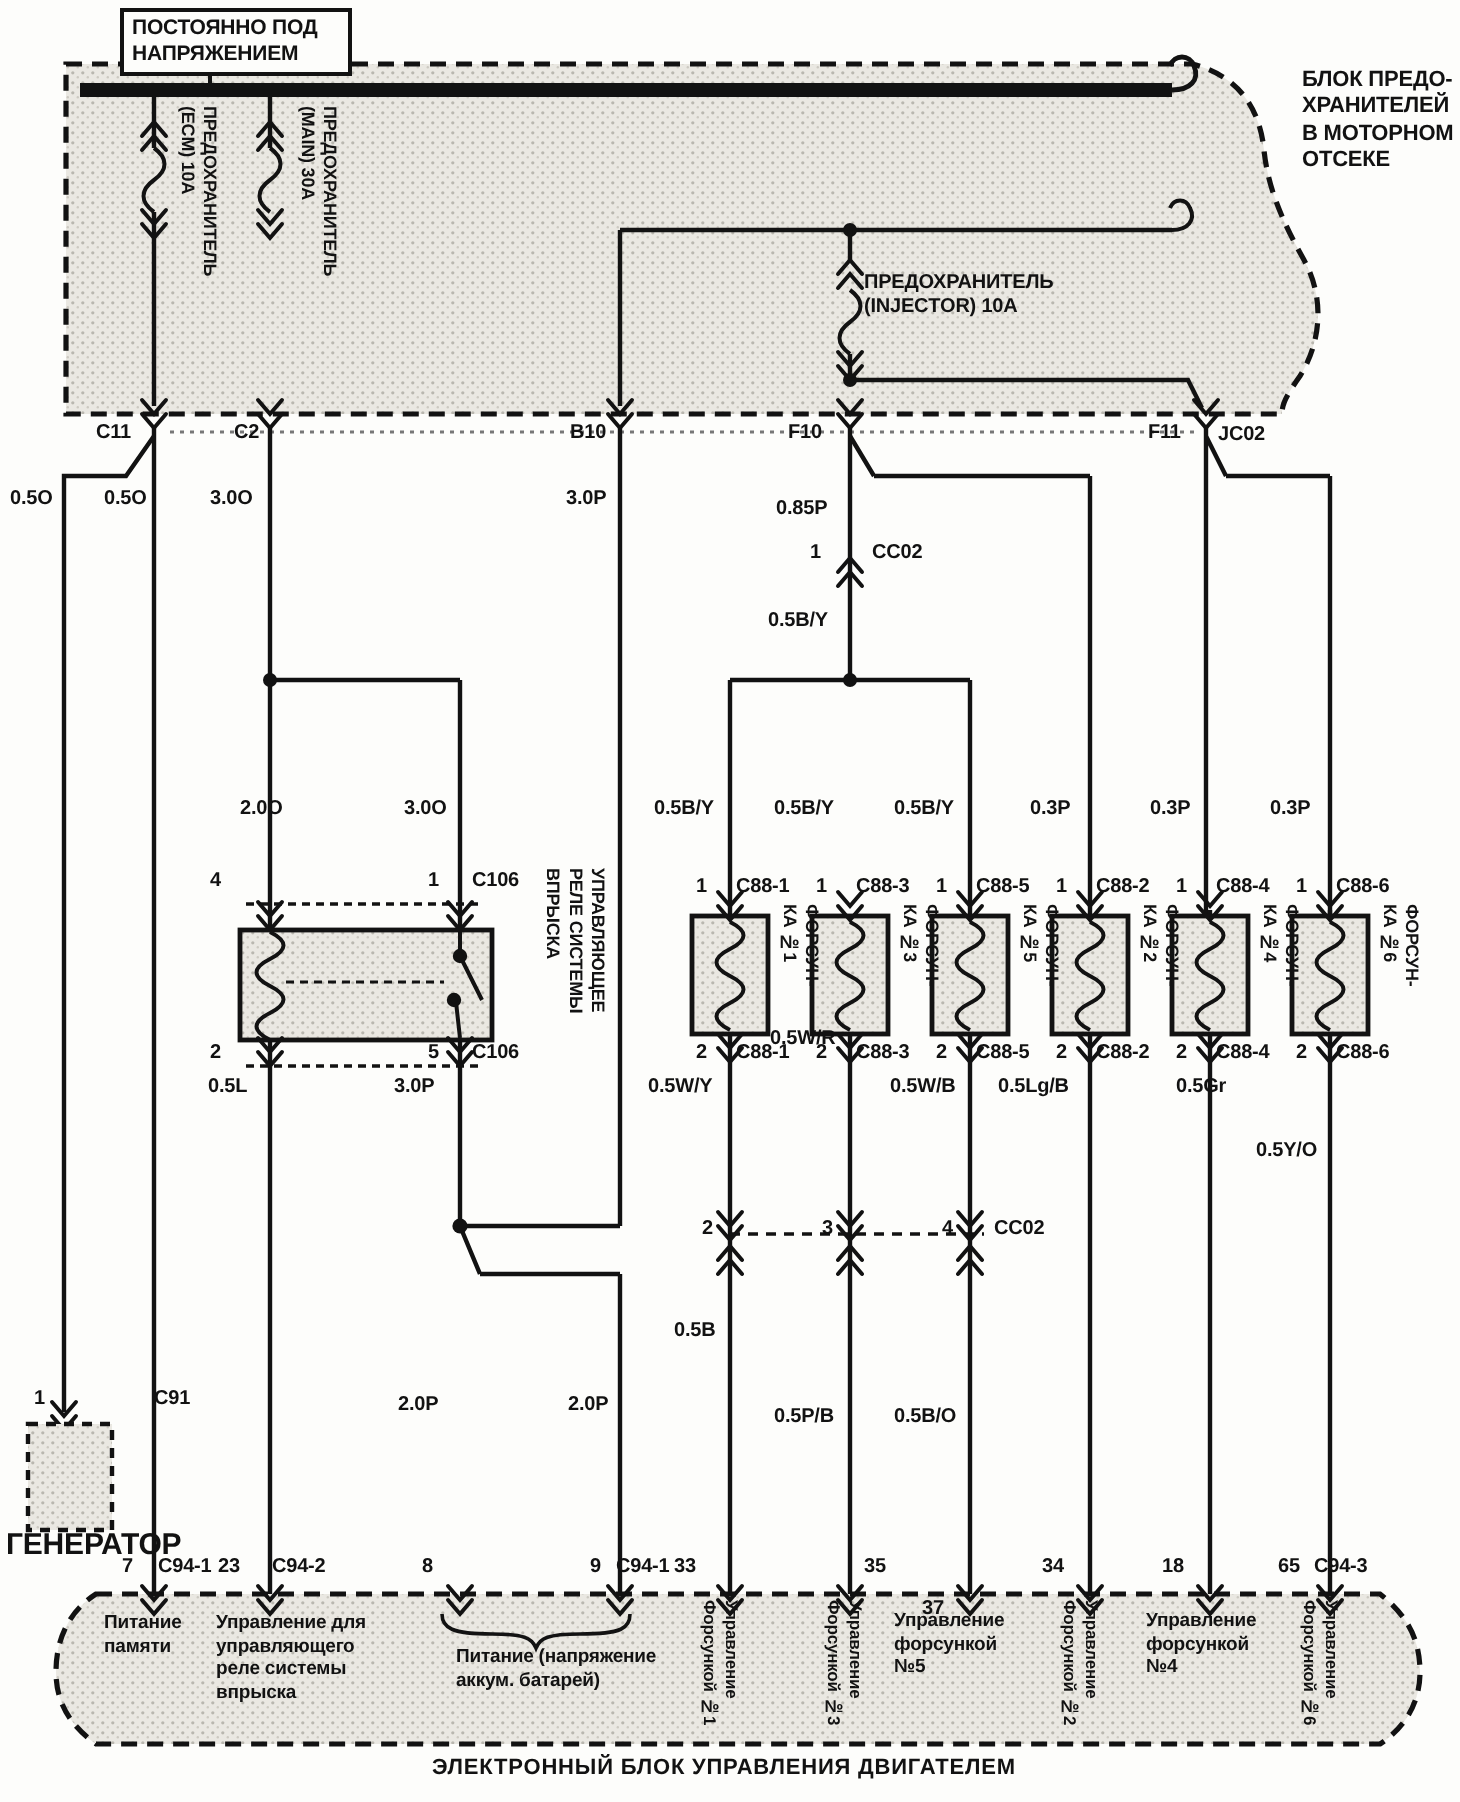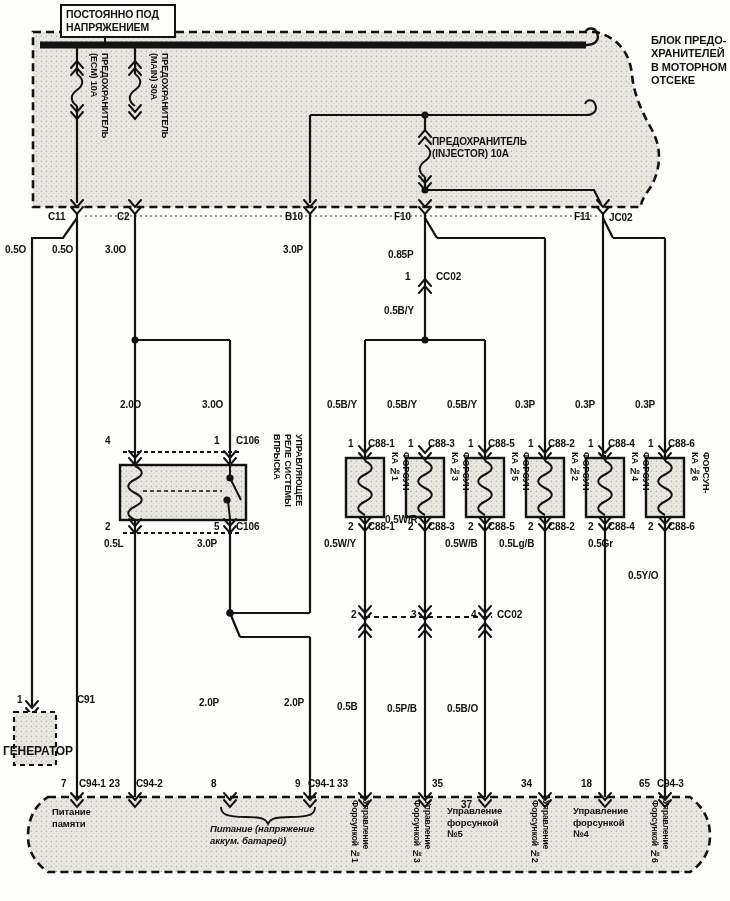--- a/index.html
+++ b/index.html
@@ -293,56 +293,61 @@
 <span class="lbl" style="left:568px;top:538px;margin-left:20px;">0.5Gr</span>
 <span class="lbl" style="left:628px;top:538px;margin-top:32px;">0.5Y/O</span>
 
 <span class="lbl" style="left:351px;top:609px;">2</span>
 <span class="lbl" style="left:411px;top:609px;">3</span>
 <span class="lbl" style="left:471px;top:609px;">4</span>
 <span class="lbl" style="left:497px;top:609px;">CC02</span>
 
 <span class="lbl" style="left:199px;top:697px;">2.0P</span>
 <span class="lbl" style="left:284px;top:697px;">2.0P</span>
-<span class="lbl" style="left:337px;top:701px;">0.5B</span>
+<span class="lbl" style="left:337px;top:660px;">0.5B</span>
 <span class="lbl" style="left:387px;top:703px;">0.5P/B</span>
 <span class="lbl" style="left:447px;top:703px;">0.5B/O</span>
 
 <span class="lbl" style="left:17px;top:694px;">1</span>
 <span class="lbl" style="left:37px;top:694px;margin-left:40px;">C91</span>
-<span class="lbl" style="left:3px;top:744px;font-size:12px;">ГЕНЕРАТОР</span>
+<span class="lbl" style="left:3px;top:764px;font-size:15px;">ГЕНЕРАТОР</span>
 
 <span class="lbl" style="left:61px;top:778px;">7</span>
 <span class="lbl" style="left:79px;top:778px;">C94-1</span>
 <span class="lbl" style="left:109px;top:778px;">23</span>
 <span class="lbl" style="left:136px;top:778px;">C94-2</span>
 <span class="lbl" style="left:211px;top:778px;">8</span>
 <span class="lbl" style="left:295px;top:778px;">9</span>
 <span class="lbl" style="left:308px;top:778px;">C94-1</span>
 <span class="lbl" style="left:337px;top:778px;">33</span>
 <span class="lbl" style="left:399px;top:778px;margin-left:33px;">35</span>
 <span class="lbl" style="left:461px;top:778px;margin-top:21px;">37</span>
 <span class="lbl" style="left:521px;top:778px;">34</span>
 <span class="lbl" style="left:581px;top:778px;">18</span>
 <span class="lbl" style="left:639px;top:778px;">65</span>
 <span class="lbl" style="left:657px;top:778px;">C94-3</span>
 
 <div class="lbl sm" style="left:52px;top:806px;">Питание
 памяти</div>
-<div class="lbl sm" style="left:210px;top:823px;font-style:italic;">Питание (напряжение
+<div class="lbl sm" style="left:108px;top:806px;">Управление для
+управляющего
+реле системы
+впрыска</div>
+<div class="lbl sm" style="left:228px;top:823px;">Питание (напряжение
 аккум. батарей)</div>
 <div class="lbl vt2" style="left:345px;top:800px;width:26px;height:84px;">Управление
 Форсункой №1</div>
 <div class="lbl vt2" style="left:407px;top:800px;width:26px;height:84px;">Управление
 Форсункой №3</div>
 <div class="lbl sm" style="left:447px;top:805px;">Управление
 форсункой
 №5</div>
 <div class="lbl vt2" style="left:525px;top:800px;width:26px;height:84px;">Управление
 Форсункой №2</div>
 <div class="lbl sm" style="left:573px;top:805px;">Управление
 форсункой
 №4</div>
 <div class="lbl vt2" style="left:645px;top:800px;width:26px;height:84px;">Управление
 Форсункой №6</div>
 
+<div class="lbl cap" style="left:216px;top:878px;">ЭЛЕКТРОННЫЙ БЛОК УПРАВЛЕНИЯ ДВИГАТЕЛЕМ</div>
 
 </div>
 
 </body></html>

